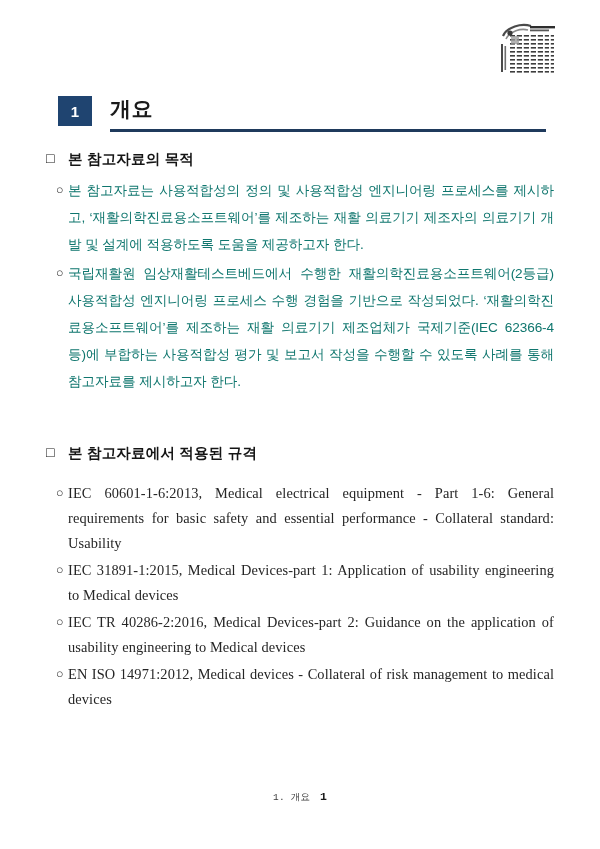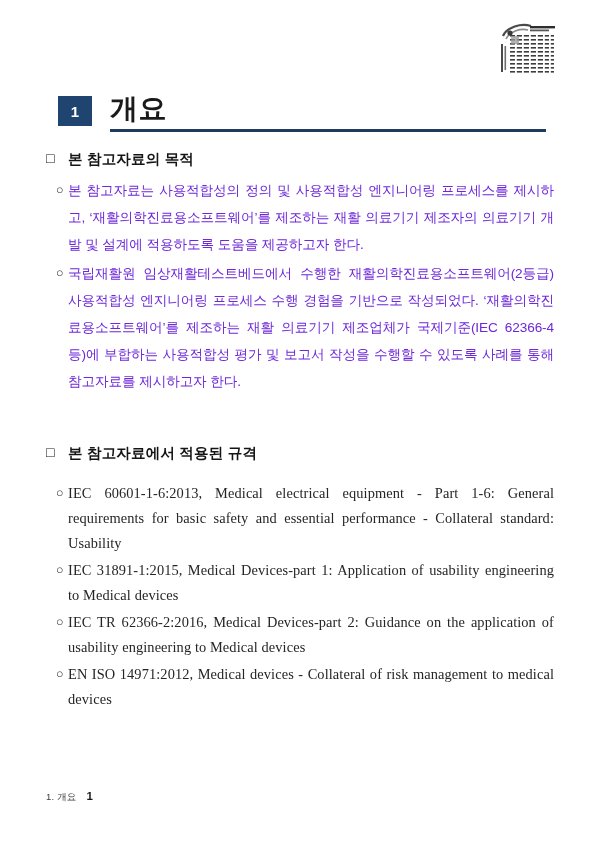--- a/index.html
+++ b/index.html
@@ -55,21 +55,21 @@
     display: flex;
     align-items: center;
     justify-content: center;
     letter-spacing: 0;
   }
   .sec-title {
     position: absolute;
     left: 52px;
     top: -2px;
     font-family: "Liberation Sans", sans-serif;
-    font-size: 28px;
+    font-size: 21px;
     font-weight: 700;
     color: #1a1a1a;
     letter-spacing: 0.5px;
     line-height: 30px;
   }
   .sec-rule {
     position: absolute;
     left: 52px;
     right: 0;
     top: 33px;
@@ -126,21 +126,21 @@
     color: #2b2b2b;
     text-align: left;
     padding-left: 10px;
     box-sizing: border-box;
   }
   ul.bullets > li .btext {
     flex: 1 1 auto;
     font-family: "Liberation Sans", sans-serif;
     font-size: 13.6px;
     line-height: 27px;
-    color: #6d28d9;
+    color: #0f766e;
     text-align: justify;
     text-justify: inter-word;
     letter-spacing: -0.1px;
   }
 
   
   ul.bullets.latin > li .marker {
     line-height: 25px;
     font-size: 12.5px;
   }
@@ -155,23 +155,23 @@
   .gap-after-purpose { height: 47px; }
   .gap-after-std-heading { height: 10px; }
 
   
   .footer {
     position: absolute;
     left: 46px;
     right: 46px;
     top: 790px;
     display: flex;
-    justify-content: flex-start;
+    justify-content: center;
     align-items: baseline;
-    font-family: Liberation Sans, sans-serif;
+    font-family: Liberation Mono, monospace;
     color: #3b3b3b;
   }
   .footer .f-label {
     font-size: 9.5px;
     letter-spacing: 0.2px;
   }
   .footer .f-page {
     font-size: 11.5px;
     font-weight: 700;
     color: #1a1a1a;
@@ -257,21 +257,21 @@
         <li>
           <span class="marker">○</span>
           <span class="btext">IEC 60601-1-6:2013, Medical electrical equipment - Part 1-6: General requirements for basic safety and essential performance - Collateral standard: Usability</span>
         </li>
         <li>
           <span class="marker">○</span>
           <span class="btext">IEC 31891-1:2015, Medical Devices-part 1: Application of usability engineering to Medical devices</span>
         </li>
         <li>
           <span class="marker">○</span>
-          <span class="btext">IEC TR 62366-2:2016, Medical Devices-part 2: Guidance on the application of usability engineering to Medical devices</span>
+          <span class="btext">IEC TR 40286-2:2016, Medical Devices-part 2: Guidance on the application of usability engineering to Medical devices</span>
         </li>
         <li>
           <span class="marker">○</span>
           <span class="btext">EN ISO 14971:2012, Medical devices - Collateral of risk management to medical devices</span>
         </li>
       </ul>
     </div>
 
   </div>
 

